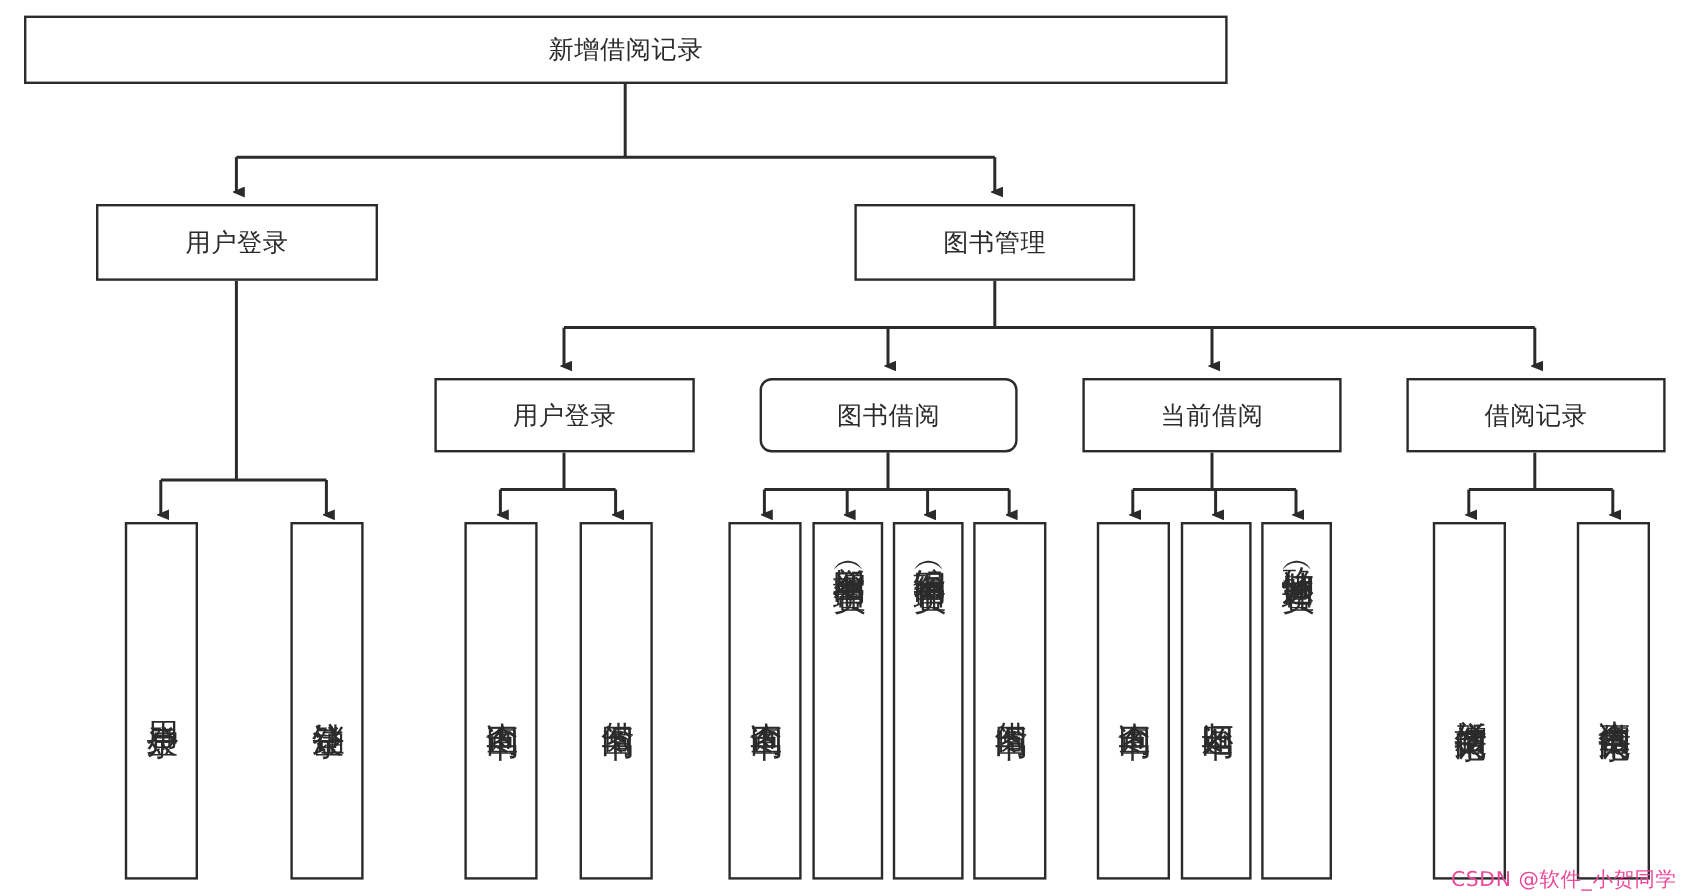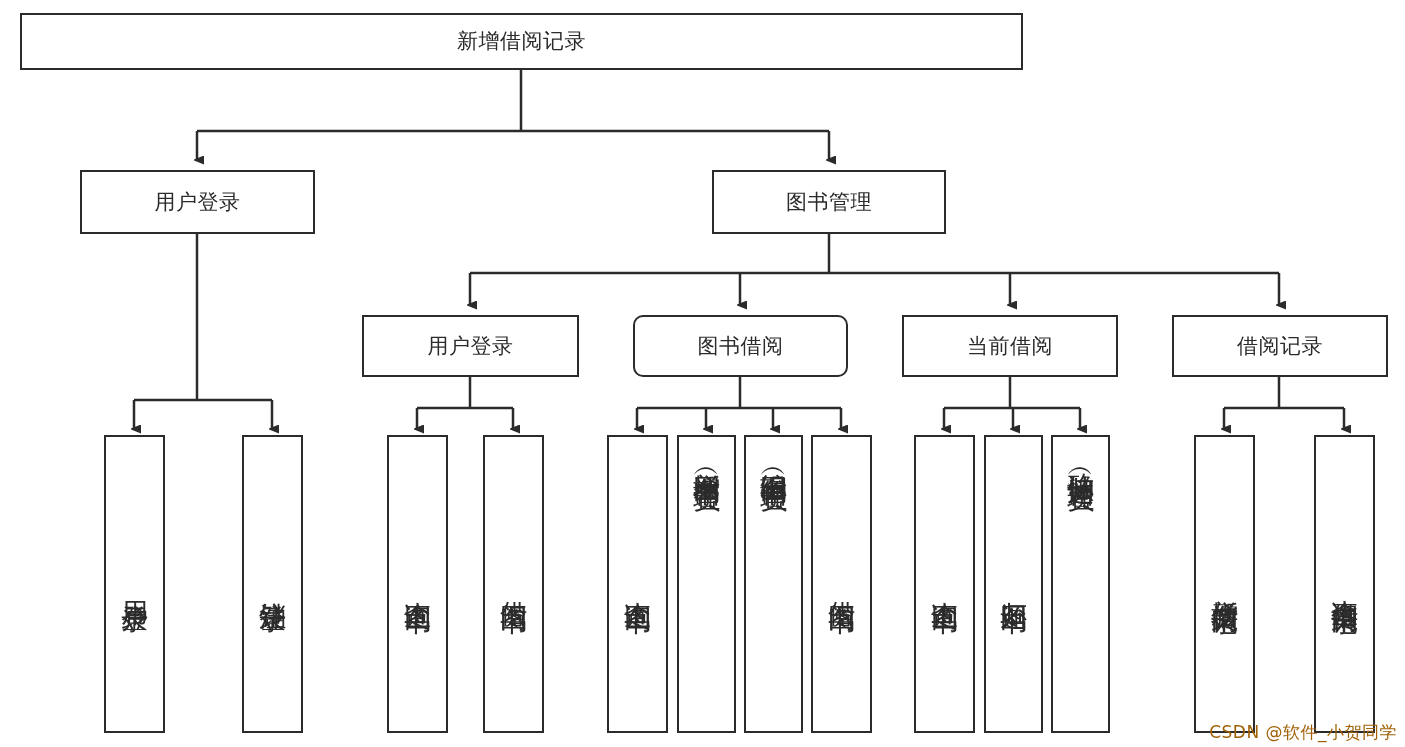--- a/index.html
+++ b/index.html
@@ -59,21 +59,21 @@
   }
   .node.vert.centered {
     align-items: center;
     padding-top: 0;
   }
   #watermark {
     position: absolute;
     right: 8px;
     bottom: 3px;
     font-size: 17px;
-    color: #a16207;
+    color: #ec4899;
     white-space: nowrap;
     letter-spacing: 0.5px;
   }
 </style>
 </head>
 <body>
 
 <div id="canvas">
 
   <svg class="wires" viewBox="0 0 1405 747" xmlns="http://www.w3.org/2000/svg">

